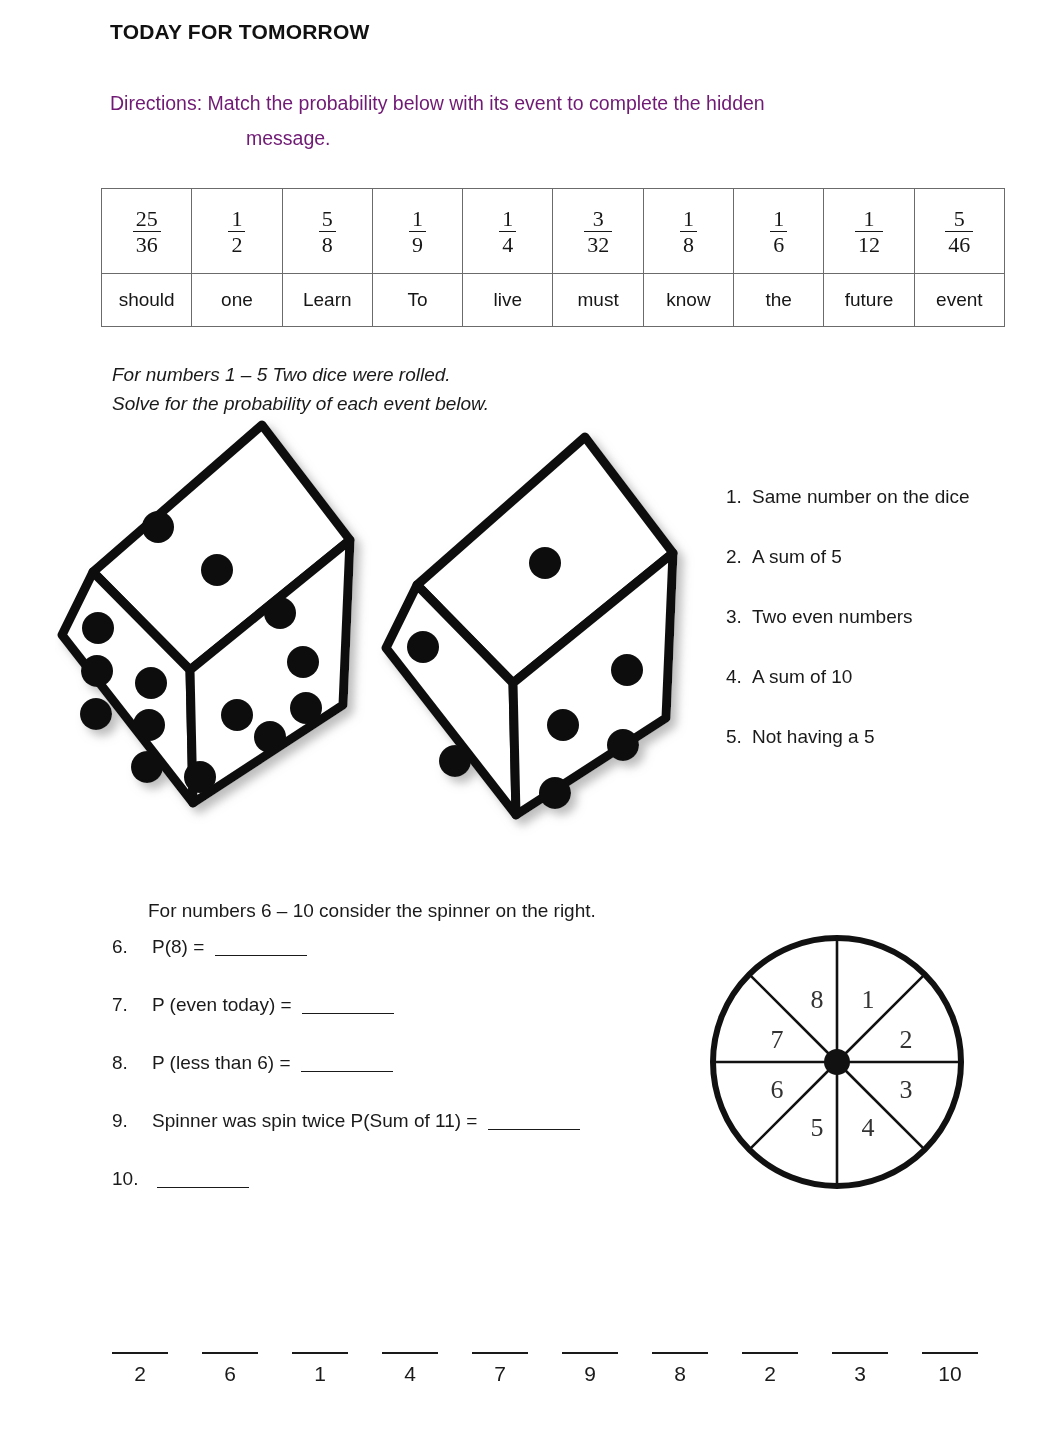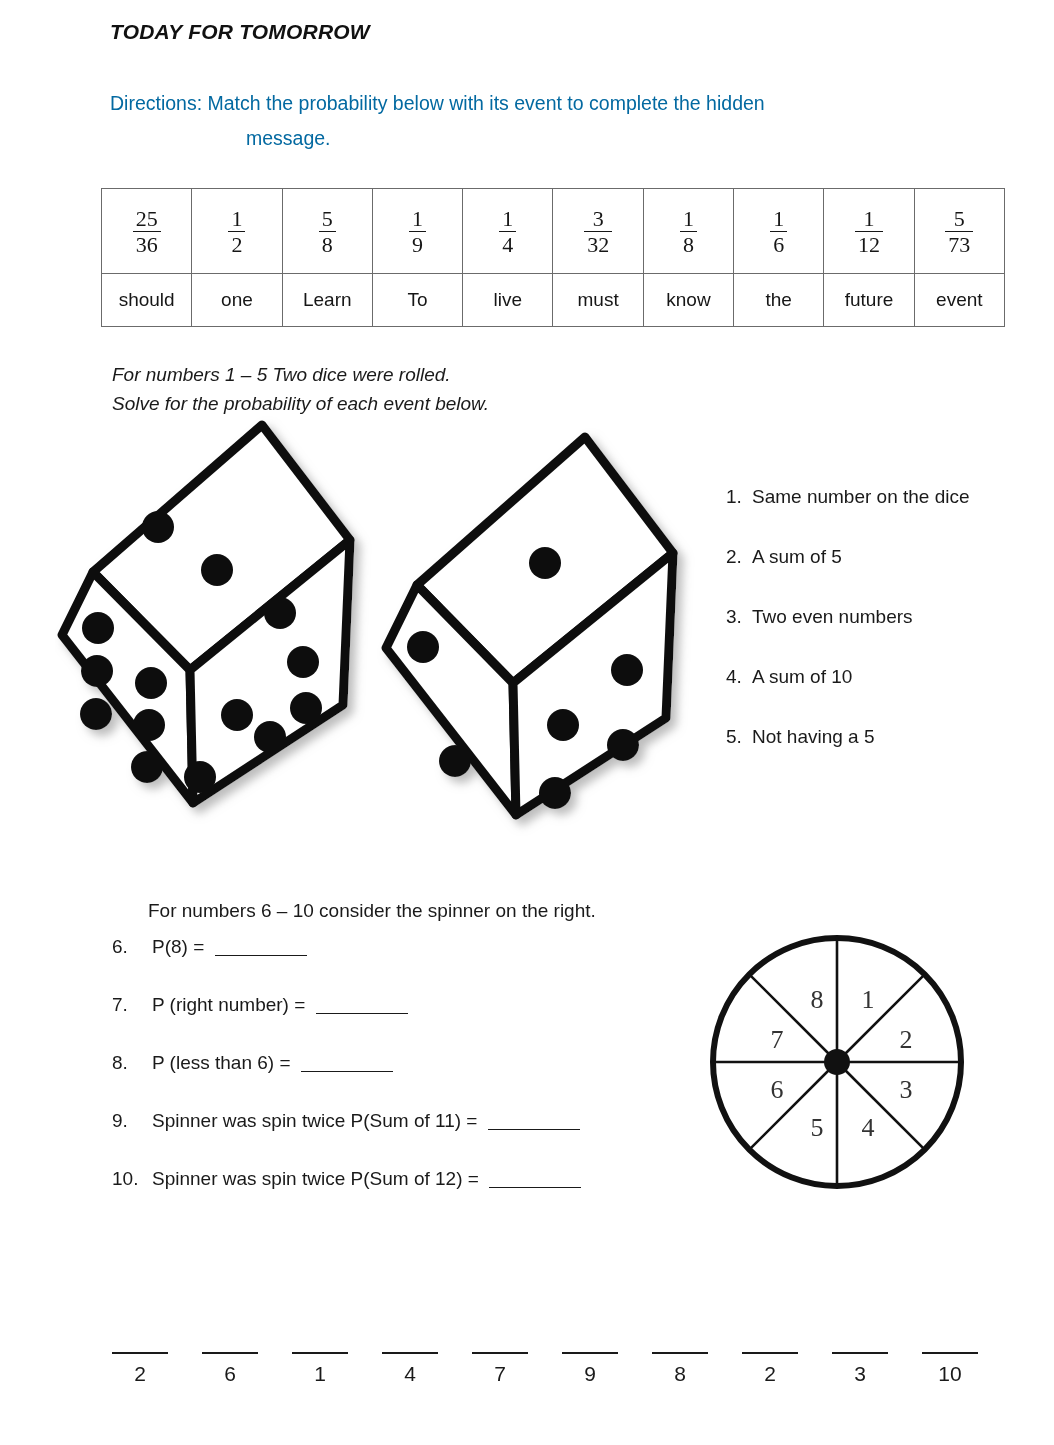--- a/index.html
+++ b/index.html
@@ -19,32 +19,31 @@
 
   
   .worksheet-title {
     position: absolute;
     left: 110px;
     top: 20px;
     font-size: 21px;
     font-weight: bold;
     letter-spacing: 0.2px;
     color: #111111;
-    font-style: italic;
   }
   .directions {
     position: absolute;
     left: 110px;
     top: 86px;
     width: 886px;
     font-size: 19.5px;
     line-height: 35px;
     text-align: justify;
     text-align-last: left;
-    color: #0369a1;
+    color: #701a75;
   }
   .directions .second-line {
     display: block;
     padding-left: 136px;
   }
 
   
   .match-table {
     position: absolute;
     left: 101px;
@@ -263,21 +262,21 @@
       </td>
       <td>
         <span class="frac">
           <span class="num">1</span>
           <span class="den">12</span>
         </span>
       </td>
       <td>
         <span class="frac">
           <span class="num">5</span>
-          <span class="den">73</span>
+          <span class="den">46</span>
         </span>
       </td>
     </tr>
     <tr class="word-row">
       <td><span>should</span></td>
       <td><span>one</span></td>
       <td><span>Learn</span></td>
       <td><span>To</span></td>
       <td><span>live</span></td>
       <td><span>must</span></td>
@@ -384,36 +383,35 @@
 <div class="spinner-intro">For numbers 6 – 10 consider the spinner on the right.</div>
 
 <div class="questions">
   <div class="q-item">
     <span class="q-num">6.</span>
     <span>P(8) =</span>
     <span class="blank-line"></span>
   </div>
   <div class="q-item">
     <span class="q-num">7.</span>
-    <span>P (right number) =</span>
+    <span>P (even today) =</span>
     <span class="blank-line"></span>
   </div>
   <div class="q-item">
     <span class="q-num">8.</span>
     <span>P (less than 6) =</span>
     <span class="blank-line"></span>
   </div>
   <div class="q-item">
     <span class="q-num">9.</span>
     <span>Spinner was spin twice P(Sum of 11) =</span>
     <span class="blank-line"></span>
   </div>
   <div class="q-item">
     <span class="q-num">10.</span>
-    <span>Spinner was spin twice P(Sum of 12) =</span>
     <span class="blank-line"></span>
   </div>
 </div>
 
 <div class="spinner-art">
   <svg viewBox="0 0 265 265" width="265" height="265">
 
     <circle cx="132" cy="132" r="124" fill="#ffffff" stroke="#111111" stroke-width="6"></circle>
 
     <g stroke="#111111" stroke-width="2.6" stroke-linecap="round">

